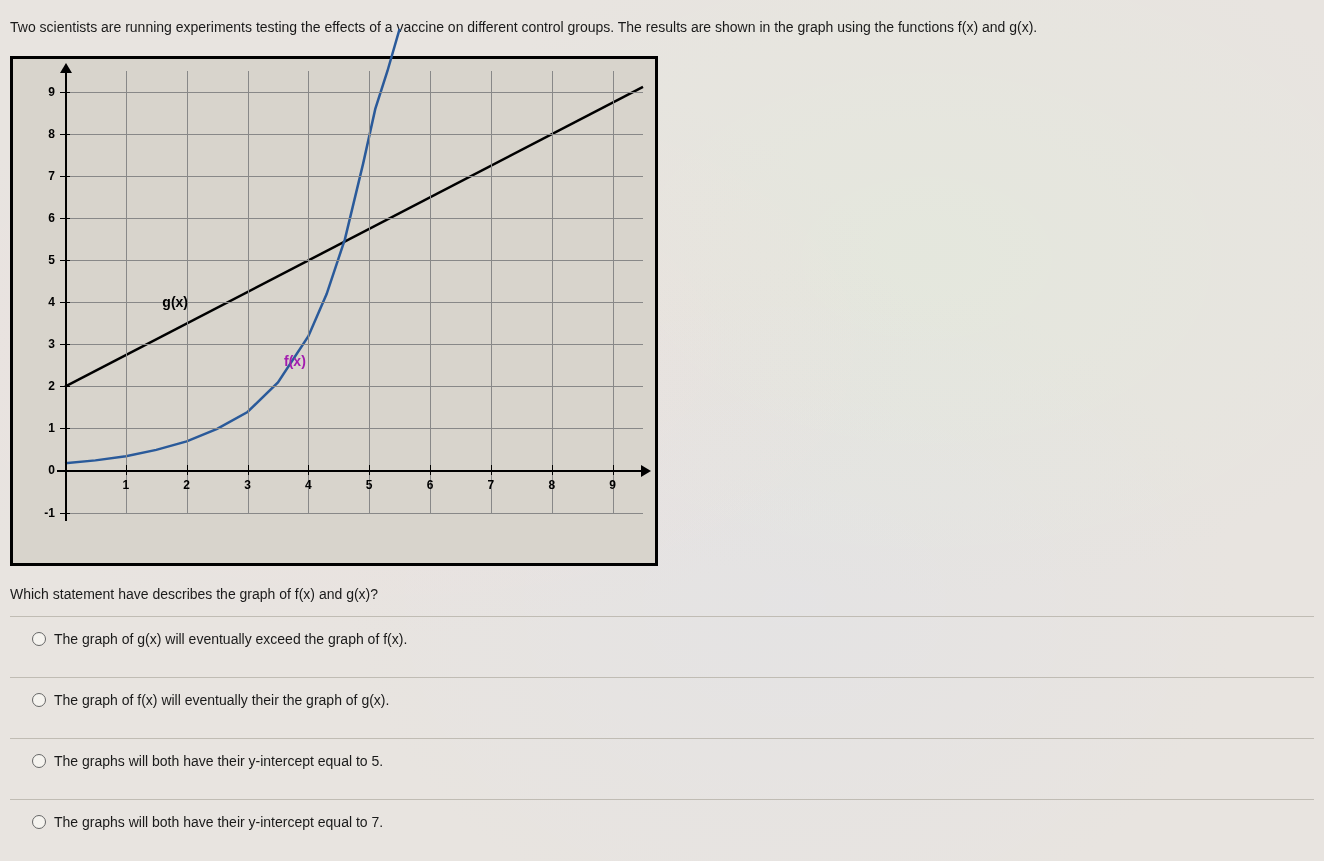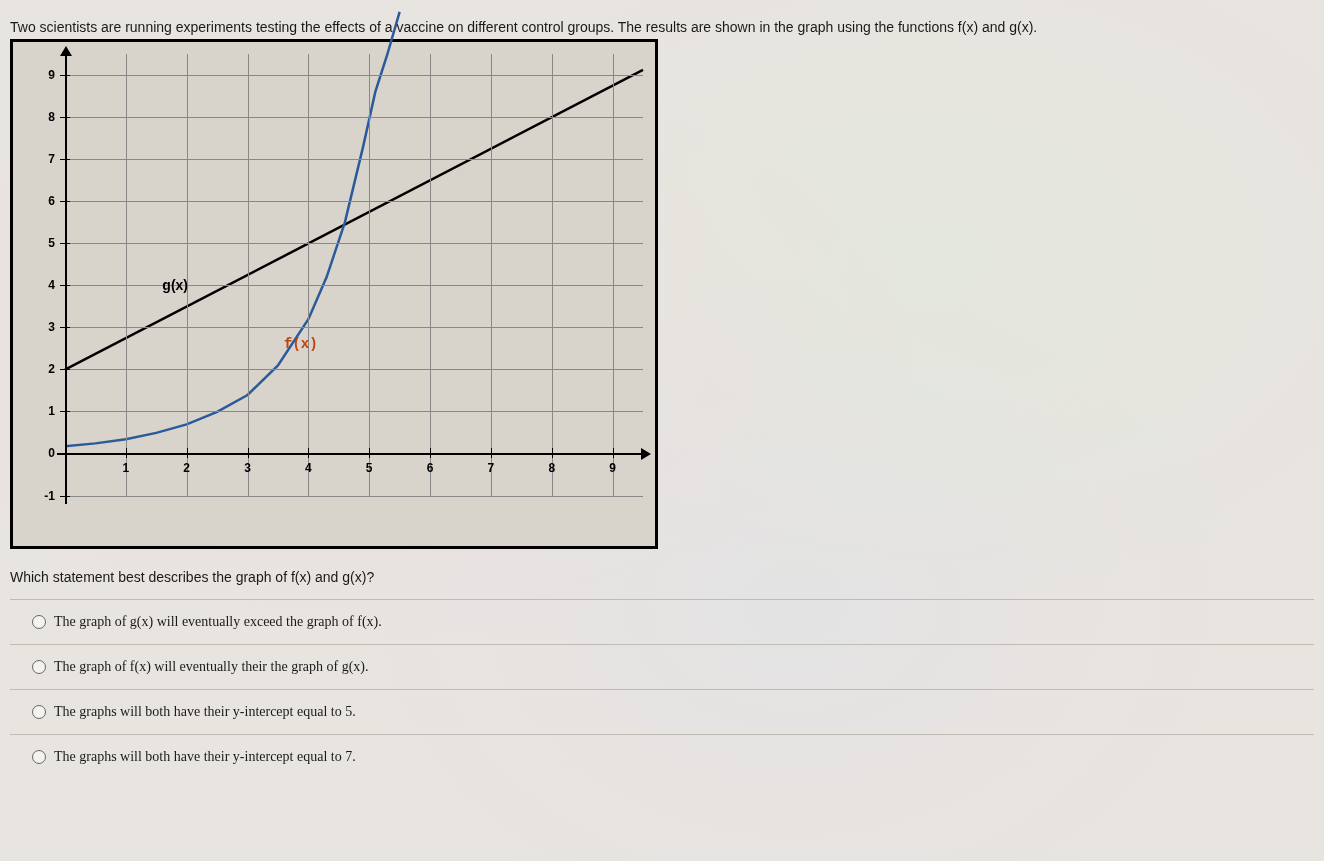--- a/index.html
+++ b/index.html
@@ -11,21 +11,21 @@
         radial-gradient(ellipse at 70% 30%, rgba(200,255,200,0.12) 0%, transparent 40%),
         radial-gradient(ellipse at 60% 70%, rgba(200,220,255,0.12) 0%, transparent 40%);
       width: 1324px;
       height: 861px;
       padding: 18px 10px;
       position: relative;
     }
     .question-text {
       font-size: 14px;
       color: #1a1a1a;
-      margin-bottom: 1px;
+      margin-bottom: 18px;
       line-height: 1.4;
     }
     .chart-container {
       border: 3px solid #000;
       width: 648px;
       height: 510px;
       background: #d8d4cc;
       position: relative;
       margin-bottom: 20px;
     }
@@ -44,30 +44,30 @@
     .x-tick-label { position: absolute; font-size: 12px; font-weight: bold; color: #000; transform: translateX(-50%); }
     .y-tick-label { position: absolute; font-size: 12px; font-weight: bold; color: #000; transform: translateY(-50%); right: 100%; margin-right: 10px; }
     .axis-arrow-v, .axis-arrow-h { position: absolute; width: 0; height: 0; }
     .axis-arrow-v { left: -5px; top: -8px; border-left: 6px solid transparent; border-right: 6px solid transparent; border-bottom: 10px solid #000; }
     .axis-arrow-h { right: -8px; border-top: 6px solid transparent; border-bottom: 6px solid transparent; border-left: 10px solid #000; transform: translateY(-5px); }
     .chart-svg { position: absolute; top: 0; left: 0; width: 100%; height: 100%; overflow: visible; }
     .curve-line { fill: none; stroke-width: 2.5; }
     .fx-line { stroke: #2a5a9a; }
     .gx-line { stroke: #000; }
     .curve-label { position: absolute; font-size: 14px; font-weight: bold; color: #000; }
-    .fx-label { color: #c2410c; font-family: Liberation Mono, monospace; }
+    .fx-label { color: #a21caf; }
     .tick { position: absolute; background: #000; }
     .tick-x { width: 1px; height: 10px; transform: translateY(-5px); }
     .tick-y { height: 1px; width: 10px; left: -5px; }
     .question-prompt {
       font-size: 14px;
       color: #1a1a1a;
       margin: 18px 0 14px 0;
     }
-    .options { display: flex; flex-direction: column; gap: 0; font-family: Liberation Serif, serif; }
+    .options { display: flex; flex-direction: column; gap: 16px; }
     .option-row {
       border-top: 1px solid #c0bcb4;
       padding: 14px 0 14px 22px;
       display: flex;
       align-items: center;
       gap: 8px;
     }
     .radio {
       width: 14px; height: 14px;
       border: 1.5px solid #666;
@@ -149,21 +149,21 @@
       <div class="y-tick-label" style="top: 21.0476px;">9</div>
       <div class="axis-line-v"></div>
       <div class="axis-arrow-v"></div>
       <div class="axis-line-h" style="top: 399.905px;"></div>
       <div class="axis-arrow-h" style="top: 399.905px;"></div>
       <div class="curve-label " style="left: 97.3474px; top: 223.105px;">g(x)</div>
       <div class="curve-label fx-label" style="left: 219.032px; top: 282.038px;">f(x)</div>
     </div>
 </div>
 
-<div class="question-prompt">Which statement best describes the graph of f(x) and g(x)?</div>
+<div class="question-prompt">Which statement have describes the graph of f(x) and g(x)?</div>
 
 <div class="options">
   <div class="option-row">
     <span class="radio"></span>
     <span class="option-text">The graph of g(x) will eventually exceed the graph of f(x).</span>
   </div>
   <div class="option-row">
     <span class="radio"></span>
     <span class="option-text">The graph of f(x) will eventually their the graph of g(x).</span>
   </div>

